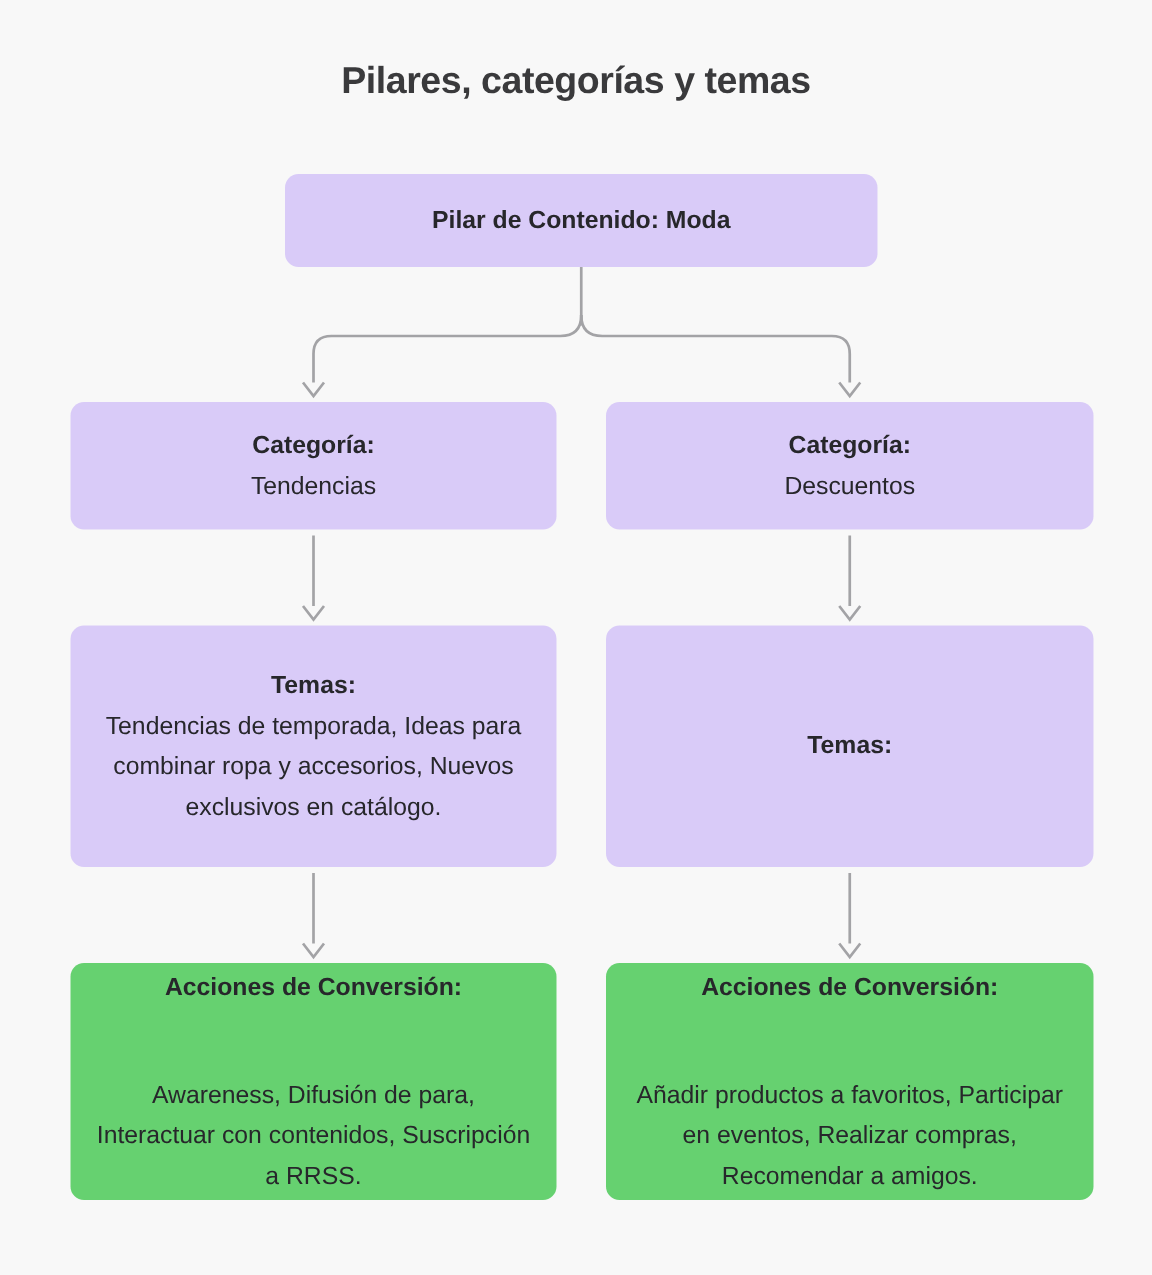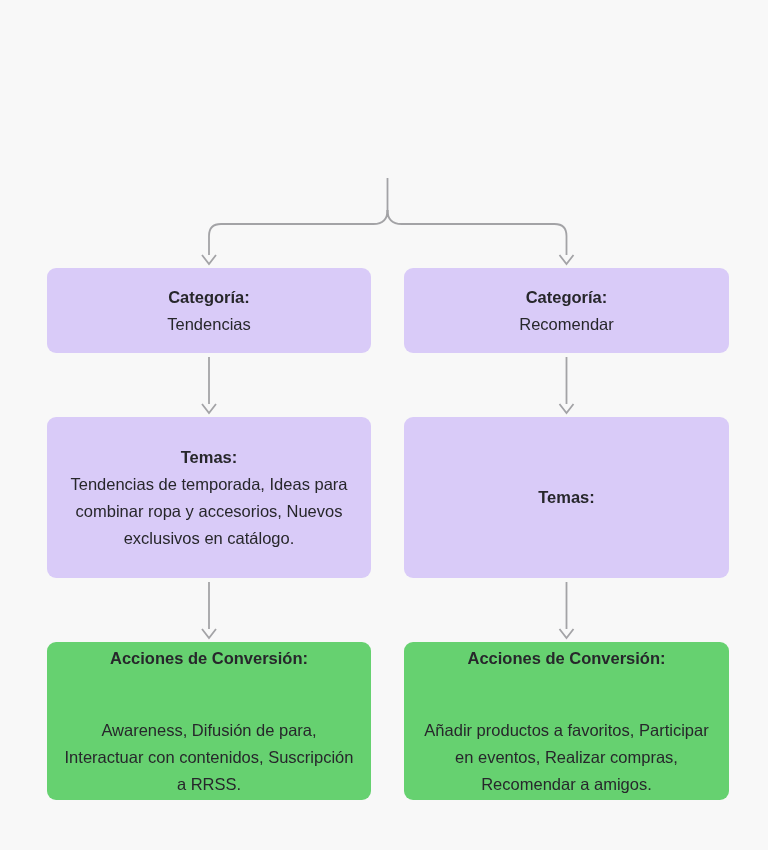--- a/index.html
+++ b/index.html
@@ -65,57 +65,61 @@
     fill: none;
     stroke: var(--line, #a3a3a6);
     stroke-width: 1.8;
   }
 </style>
 </head>
 <body>
 
 <div class="canvas">
 
+  <div class="page-title">Pilares, categorías y temas</div>
 
   <svg class="connectors" viewBox="0 0 768 850" aria-hidden="true">
 
     <path d="M387.5,178 L387.5,217"></path>
     <path d="M387.5,210 Q387.5,224 373.5,224 L221,224 Q209,224 209,236 L209,255"></path>
     <polyline points="202,255 209,264 216,255"></polyline>
     <path d="M387.5,210 Q387.5,224 401.5,224 L554.5,224 Q566.5,224 566.5,236 L566.5,255"></path>
     <polyline points="559.5,255 566.5,264 573.5,255"></polyline>
 
     <path d="M209,357 L209,404"></path>
     <polyline points="202,404 209,413 216,404"></polyline>
     <path d="M566.5,357 L566.5,404"></path>
     <polyline points="559.5,404 566.5,413 573.5,404"></polyline>
 
     <path d="M209,582 L209,629"></path>
     <polyline points="202,629 209,638 216,629"></polyline>
     <path d="M566.5,582 L566.5,629"></path>
     <polyline points="559.5,629 566.5,638 573.5,629"></polyline>
   </svg>
 
+  <div class="node purple root-box">
+    <div class="h">Pilar de Contenido: Moda</div>
+  </div>
 
   <div class="node purple cat-left">
     <div class="h">Categoría:</div>
     <div class="b">Tendencias</div>
   </div>
   <div class="node purple temas-left">
     <div class="h">Temas:</div>
     <div class="b">Tendencias de temporada, Ideas para combinar ropa y accesorios, Nuevos exclusivos en catálogo.</div>
   </div>
   <div class="node green acc-left">
     <div class="h">Acciones de Conversión:</div>
     <div class="b">Awareness, Difusión de para, Interactuar con contenidos, Suscripción a RRSS.</div>
   </div>
 
   <div class="node purple cat-right">
     <div class="h">Categoría:</div>
-    <div class="b">Recomendar</div>
+    <div class="b">Descuentos</div>
   </div>
   <div class="node purple temas-right">
     <div class="h">Temas:</div>
   </div>
   <div class="node green acc-right">
     <div class="h">Acciones de Conversión:</div>
     <div class="b">Añadir productos a favoritos, Participar en eventos, Realizar compras, Recomendar a amigos.</div>
   </div>
 
 </div>

